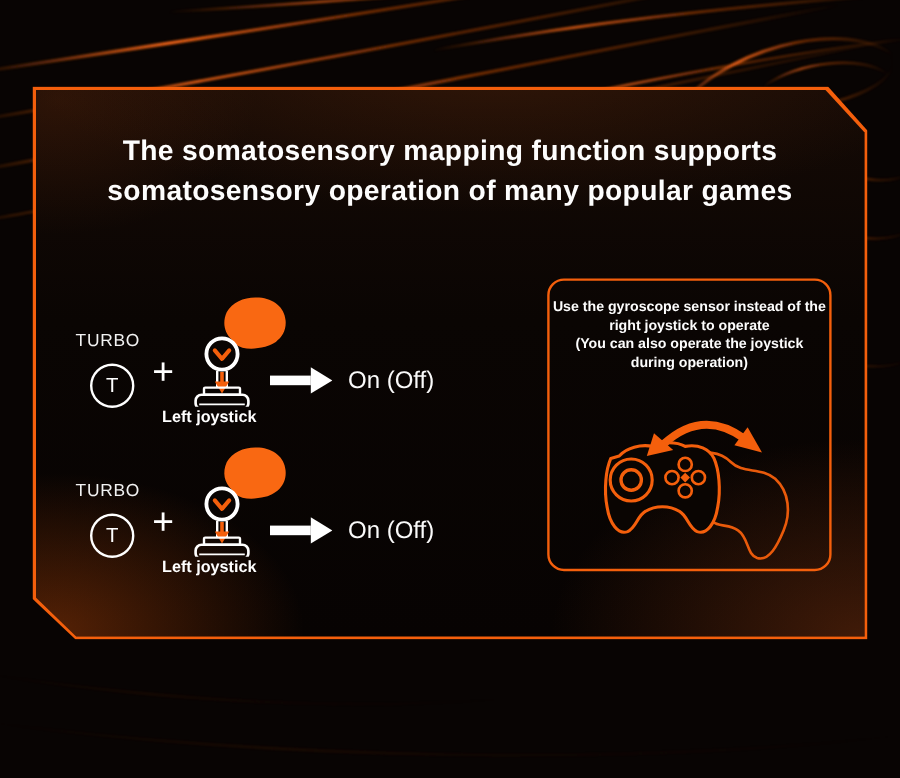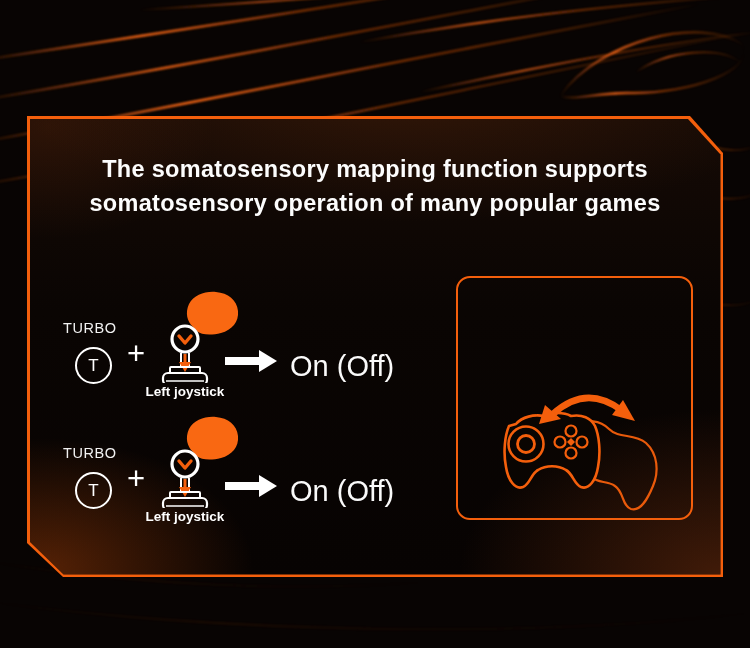--- a/index.html
+++ b/index.html
@@ -4,21 +4,21 @@
 <style>
   html,body{margin:0;padding:0;background:#000;}
   .stage{
     position:relative;width:750px;height:648px;overflow:hidden;
     background:#080403;
     font-family:"Liberation Sans", sans-serif;
     color:#fff;
   }
   .bg-svg{position:absolute;left:0;top:0;}
   
-  .panel{position:absolute;left:27px;top:72px;width:696px;height:461px;margin-top:44px;}
+  .panel{position:absolute;left:27px;top:72px;width:696px;height:461px;}
   .panel-border{
     position:absolute;inset:0;background:#F45F0C;
     clip-path:polygon(0 0,663px 0,696px 37px,696px 461px,36px 461px,0 427px);
   }
   .panel-fill{
     position:absolute;left:2.5px;top:2.5px;width:691px;height:456px;
     background:
       radial-gradient(300px 190px at 14px 452px, rgba(244,95,12,.33), rgba(244,95,12,0) 70%),
       radial-gradient(360px 230px at 688px 456px, rgba(150,62,18,.40), rgba(150,62,18,0) 72%),
       radial-gradient(520px 170px at 55% -25px, rgba(95,42,12,.38), rgba(95,42,12,0) 75%),
@@ -36,24 +36,24 @@
   .combo-row{position:absolute;left:40px;width:360px;height:115px;}
   .row-1{top:170px;} .row-2{top:295px;}
   .turbo-label{position:absolute;left:-4px;top:34px;width:62px;
     font-size:14.5px;letter-spacing:.6px;color:#f2f2f2;}
   .turbo-circle{position:absolute;left:8px;top:61px;width:33px;height:33px;border-radius:50%;
     border:2.5px solid #fff;display:flex;align-items:center;justify-content:center;
     font-size:17px;font-weight:400;color:#fff;}
   .plus{position:absolute;left:54px;top:50px;width:30px;text-align:center;
     font-size:31px;font-weight:400;color:#fff;}
   .joy-icon{position:absolute;left:91px;top:-3px;}
-  .joy-label{position:absolute;left:68px;top:98px;width:100px;text-align:center;
+  .joy-label{position:absolute;left:68px;top:98px;width:100px;
     font-size:13.5px;font-weight:bold;color:#fff;}
   .arrow-right{position:absolute;left:158px;top:62px;}
-  .result{position:absolute;left:223px;top:64px;font-size:29px;font-weight:400;color:#fafafa;text-align:center;}
+  .result{position:absolute;left:223px;top:64px;font-size:20px;font-weight:400;color:#fafafa;text-align:center;}
   
   .gyro-box{
     position:absolute;left:429px;top:160px;width:237px;height:244px;
     border:2px solid #F45F0C;border-radius:14px;box-sizing:border-box;
   }
   .gyro-text{
     position:absolute;left:0;top:14px;width:100%;text-align:center;
     font-size:11.8px;font-weight:bold;line-height:15.5px;color:#fdfdfd;
   }
   .gyro-art{position:absolute;left:-2px;top:82px;}
@@ -152,20 +152,26 @@
       <div class="joy-label">Left joystick</div>
 
       <svg class="arrow-right" width="52" height="26" viewBox="0 0 52 26">
         <rect x="0" y="9" width="34" height="8" fill="#fff"></rect>
         <polygon points="34,2 52,13 34,24" fill="#fff"></polygon>
       </svg>
       <div class="result">On (Off)</div>
     </div>
 
     <div class="gyro-box">
+      <div class="gyro-text">
+        <div>Use the gyroscope sensor instead of the</div>
+        <div>right joystick to operate</div>
+        <div>(You can also operate the joystick</div>
+        <div>during operation)</div>
+      </div>
 
       <svg class="gyro-art" width="237" height="160" viewBox="0 0 237 160">
 
         <path d="M118,68 C130,57 145,61 153,69 C163,79 178,73 190,83 C202,94 203,112 197,126 C192,138 185,152 175,149 C166,146 168,132 159,126 C151,120 142,124 136,117 C130,110 134,96 128,88 C124,82 113,77 118,68 Z" fill="none" stroke="#F45F0C" stroke-width="2.2" opacity="0.95"></path>
 
         <path d="M60,64 C66,57 78,54 88,56 C95,52 108,52 115,56 C126,54 135,58 139,66 C143,75 145,92 142,107 C140,120 133,130 125,127 C118,124 117,114 110,110 C102,105 90,105 82,110 C75,114 74,124 67,127 C59,130 52,120 50,107 C47,92 49,75 53,66 Z" fill="#0A0502" stroke="#F45F0C" stroke-width="2.6" stroke-linejoin="round"></path>
 
         <circle cx="70" cy="84" r="17.5" fill="none" stroke="#F45F0C" stroke-width="2.6"></circle>
         <circle cx="70" cy="84" r="8.5" fill="none" stroke="#F45F0C" stroke-width="2.8"></circle>
 

